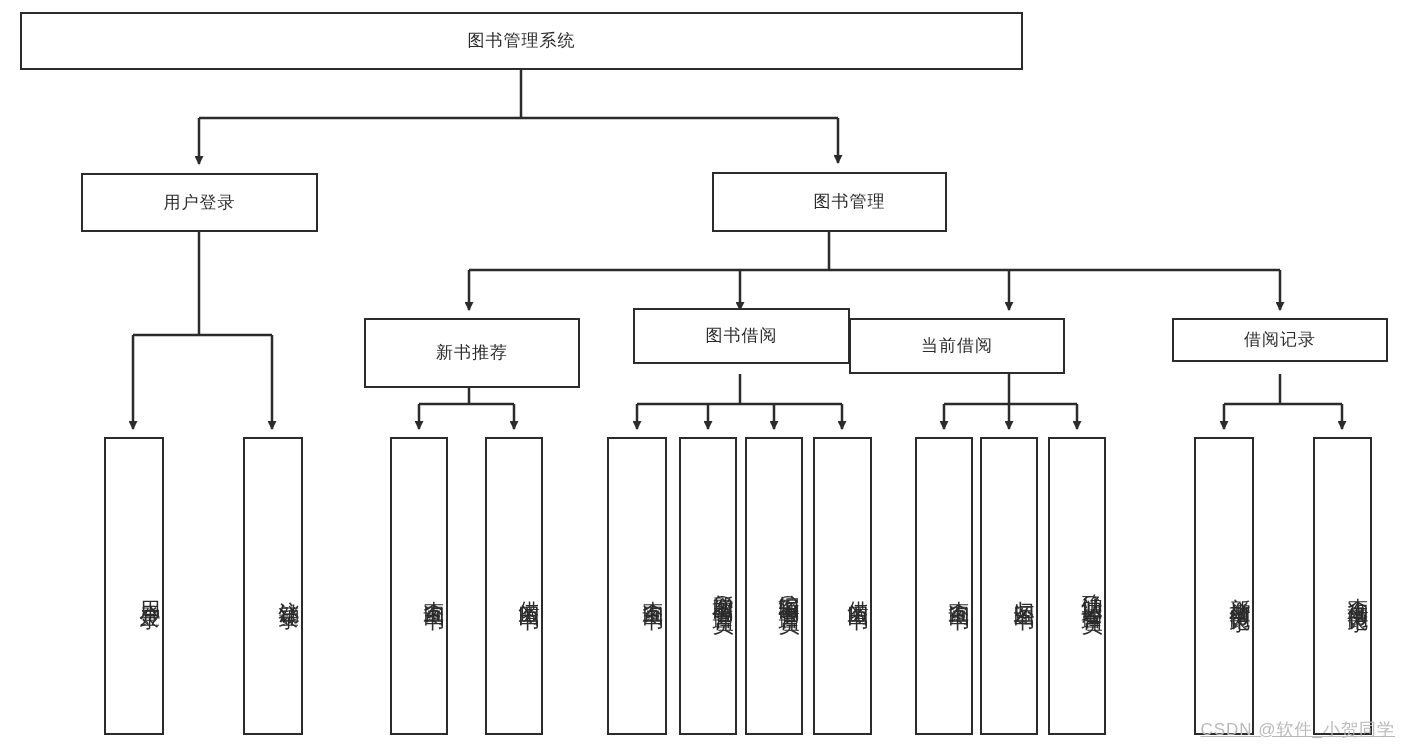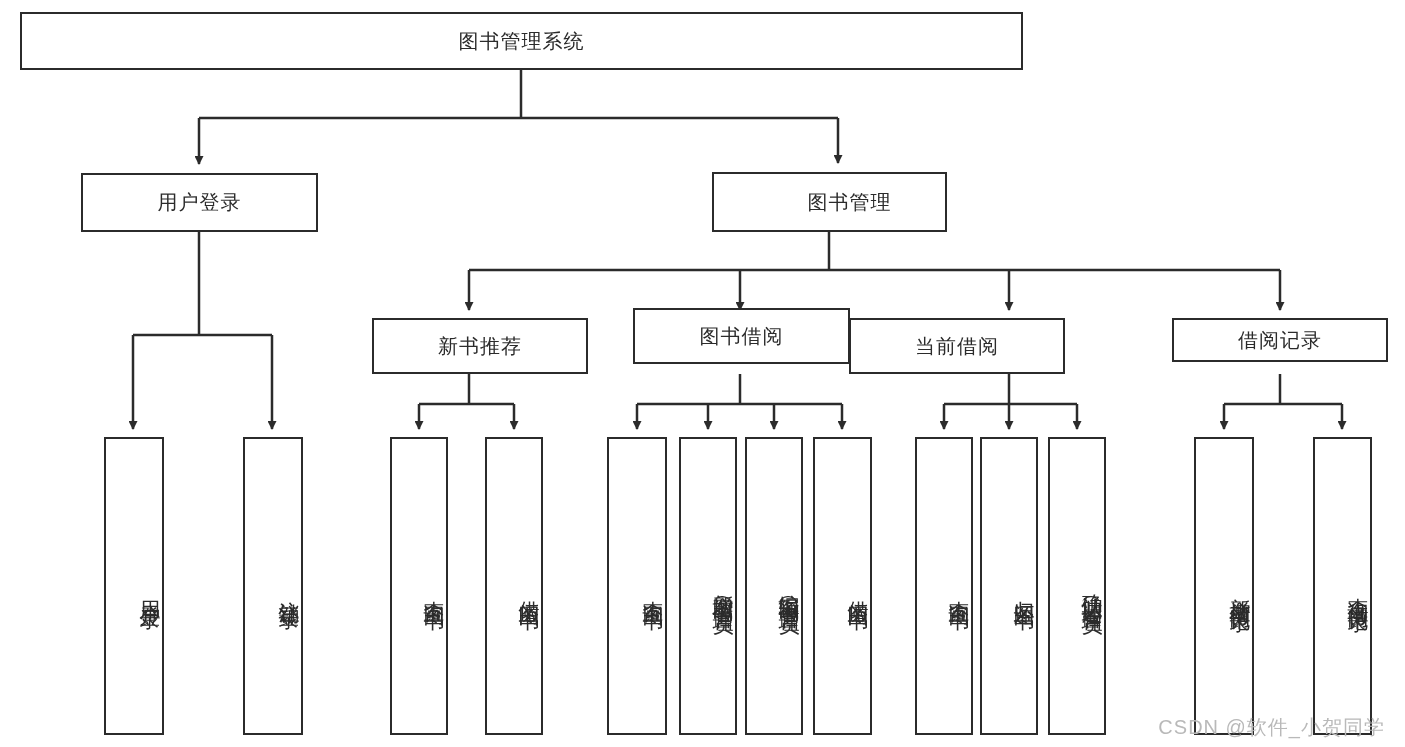--- a/index.html
+++ b/index.html
@@ -29,21 +29,21 @@
   .node {
     position: absolute;
     box-sizing: border-box;
     background: #ffffff;
     border: 2px solid #2b2b2b;
     display: flex;
     align-items: center;
     justify-content: center;
     text-align: center;
     color: #2b2b2b;
-    font-size: 20px;
+    font-size: 17px;
     line-height: 1.15;
     letter-spacing: 1px;
     z-index: 2;
   }
   .node.vertical {
     writing-mode: vertical-rl;
     text-orientation: upright;
     align-items: flex-start;
     justify-content: center;
     padding-top: 8px;
@@ -53,28 +53,29 @@
   .node-label {
     display: block;
     white-space: pre-wrap;
   }
   .node.vertical .node-label {
     writing-mode: vertical-rl;
     text-orientation: upright;
   }
   #watermark {
     position: absolute;
-    right: 20px;
+    right: 10px;
     bottom: 6px;
-    font-size: 20px;
+    font-size: 17px;
     color: #b9b9b9;
     letter-spacing: 1px;
     z-index: 5;
     white-space: nowrap;
     pointer-events: none;
+    text-decoration: underline;
   }
 </style>
 </head>
 <body>
 
 <div id="diagram-root">
 
   <svg id="connectors" viewBox="0 0 1405 747" preserveAspectRatio="none">
     <defs>
       <marker id="arrowhead" markerWidth="9" markerHeight="9" refX="8" refY="4.5" orient="auto" markerUnits="userSpaceOnUse">
@@ -141,21 +142,21 @@
     <span class="node-label">图书管理系统</span>
   </div>
 
   <div class="node" id="node-l2-0" style="left: 81px; top: 173px; width: 237px; height: 59px;">
     <span class="node-label">用户登录</span>
   </div>
   <div class="node" id="node-l2-1" style="left: 712px; top: 172px; width: 235px; height: 60px; padding-left: 40px;">
     <span class="node-label">图书管理</span>
   </div>
 
-  <div class="node" id="node-l3-0" style="left: 372px; top: 318px; width: 216px; height: 56px;">
+  <div class="node" id="node-l3-0" style="left: 364px; top: 318px; width: 216px; height: 70px;">
     <span class="node-label">新书推荐</span>
   </div>
   <div class="node" id="node-l3-1" style="left: 633px; top: 308px; width: 217px; height: 56px;">
     <span class="node-label">图书借阅</span>
   </div>
   <div class="node" id="node-l3-2" style="left: 849px; top: 318px; width: 216px; height: 56px;">
     <span class="node-label">当前借阅</span>
   </div>
   <div class="node" id="node-l3-3" style="left: 1172px; top: 318px; width: 216px; height: 44px;">
     <span class="node-label">借阅记录</span>

